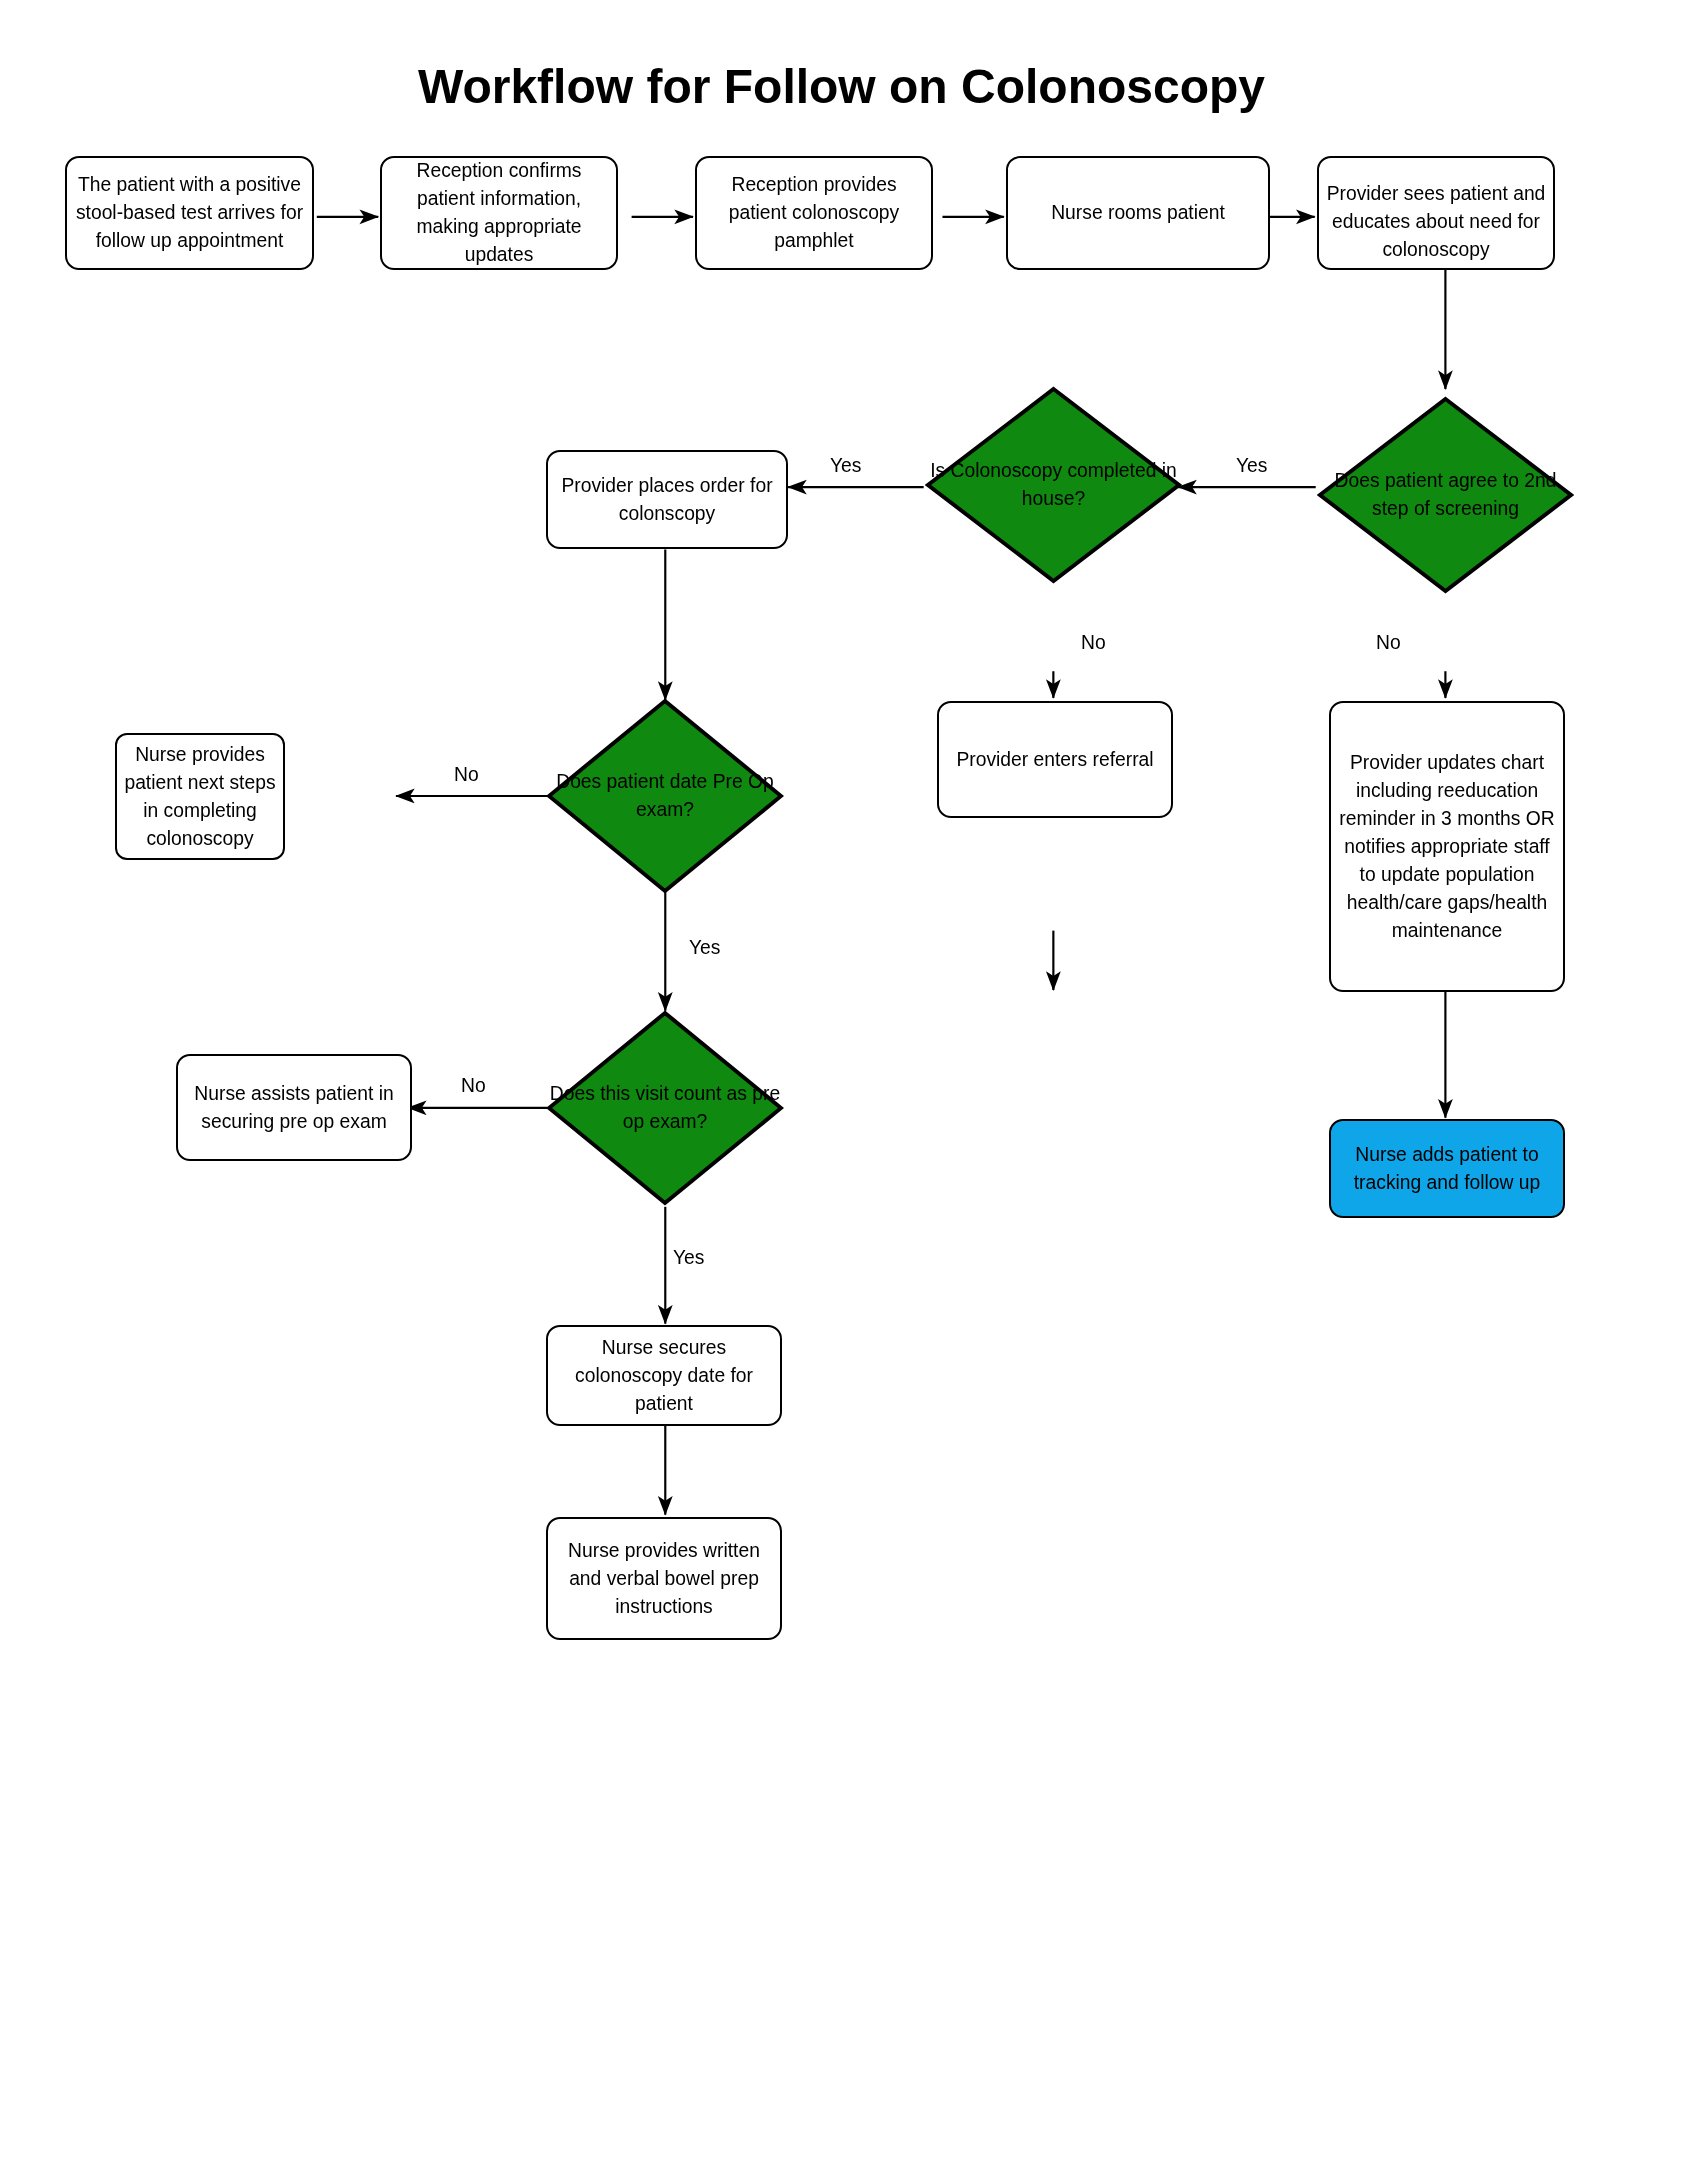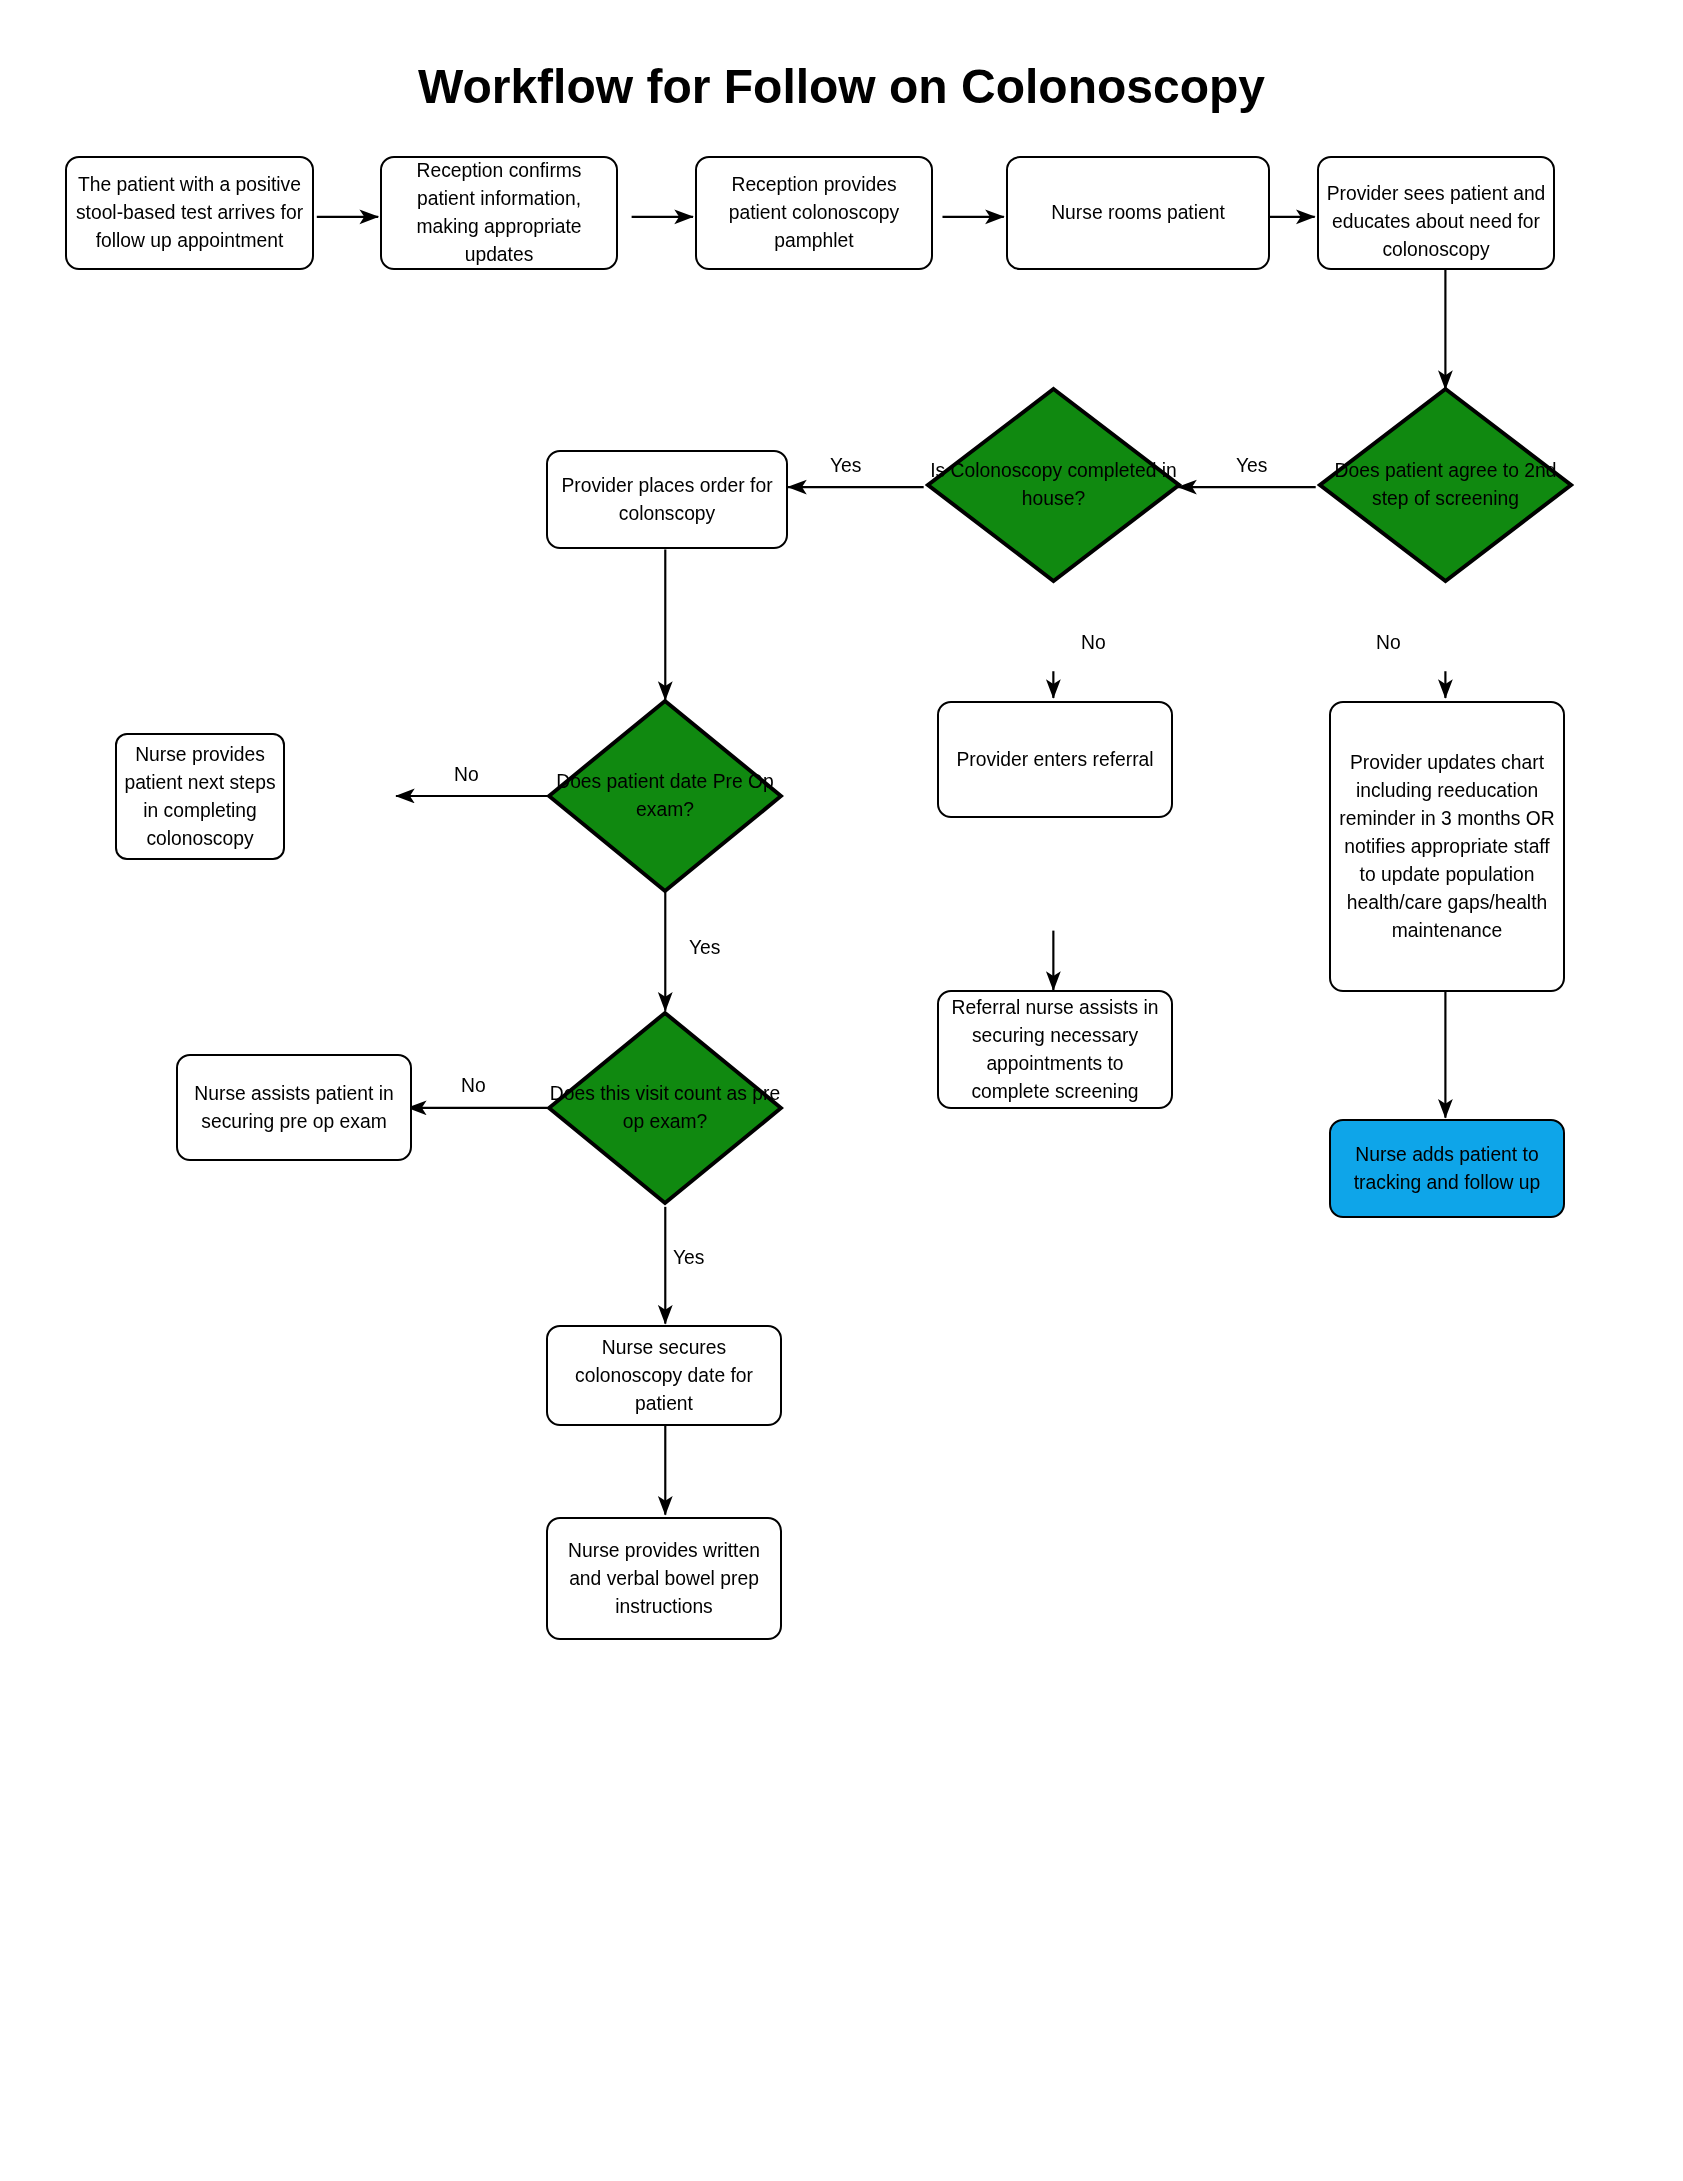--- a/index.html
+++ b/index.html
@@ -153,21 +153,21 @@
   </div>
 
   <div class="node process" style="left:1006px; top:156px; width:264px; height:114px;">
     <span>Nurse rooms patient</span>
   </div>
 
   <div class="node process" style="left:1317px; top:156px; width:238px; height:114px;align-items:flex-end;">
     <span>Provider sees patient and educates about need for colonoscopy</span>
   </div>
 
-  <div class="node decision" style="left:1317px; top:386px; width:257px; height:198px;justify-content:center;">
+  <div class="node decision" style="left:1317px; top:396px; width:257px; height:198px;justify-content:center;">
     <svg class="dia-shape" viewBox="0 0 260 200" preserveAspectRatio="none">
       <polygon points="130,3 257,100 130,197 3,100" fill="#108910" stroke="#000000" stroke-width="4"></polygon>
     </svg>
     <div class="dia-text">Does patient agree to 2nd step of screening</div>
   </div>
 
   <div class="node decision" style="left:925px; top:386px; width:257px; height:198px;">
     <svg class="dia-shape" viewBox="0 0 260 200" preserveAspectRatio="none">
       <polygon points="130,3 257,100 130,197 3,100" fill="#108910" stroke="#000000" stroke-width="4"></polygon>
     </svg>
@@ -179,23 +179,20 @@
   </div>
 
   <div class="node process" style="left:937px; top:701px; width:236px; height:117px;">
     <span>Provider enters referral</span>
   </div>
 
   <div class="node process" style="left:1329px; top:701px; width:236px; height:291px;">
     <span>Provider updates chart including reeducation reminder in 3 months OR notifies appropriate staff to update population health/care gaps/health maintenance</span>
   </div>
 
-  <div class="node process" style="left:937px; top:990px; width:236px; height:119px;">
-    <span>Referral nurse assists in securing necessary appointments to complete screening</span>
-  </div>
 
   <div class="node decision" style="left:546px; top:698px; width:238px; height:196px;">
     <svg class="dia-shape" viewBox="0 0 240 198" preserveAspectRatio="none">
       <polygon points="120,3 237,99 120,195 3,99" fill="#108910" stroke="#000000" stroke-width="4"></polygon>
     </svg>
     <div class="dia-text">Does patient date Pre Op exam?</div>
   </div>
 
   <div class="node process" style="left:115px; top:733px; width:170px; height:127px; border-radius:12px;">
     <span>Nurse provides patient next steps in completing colonoscopy</span>

